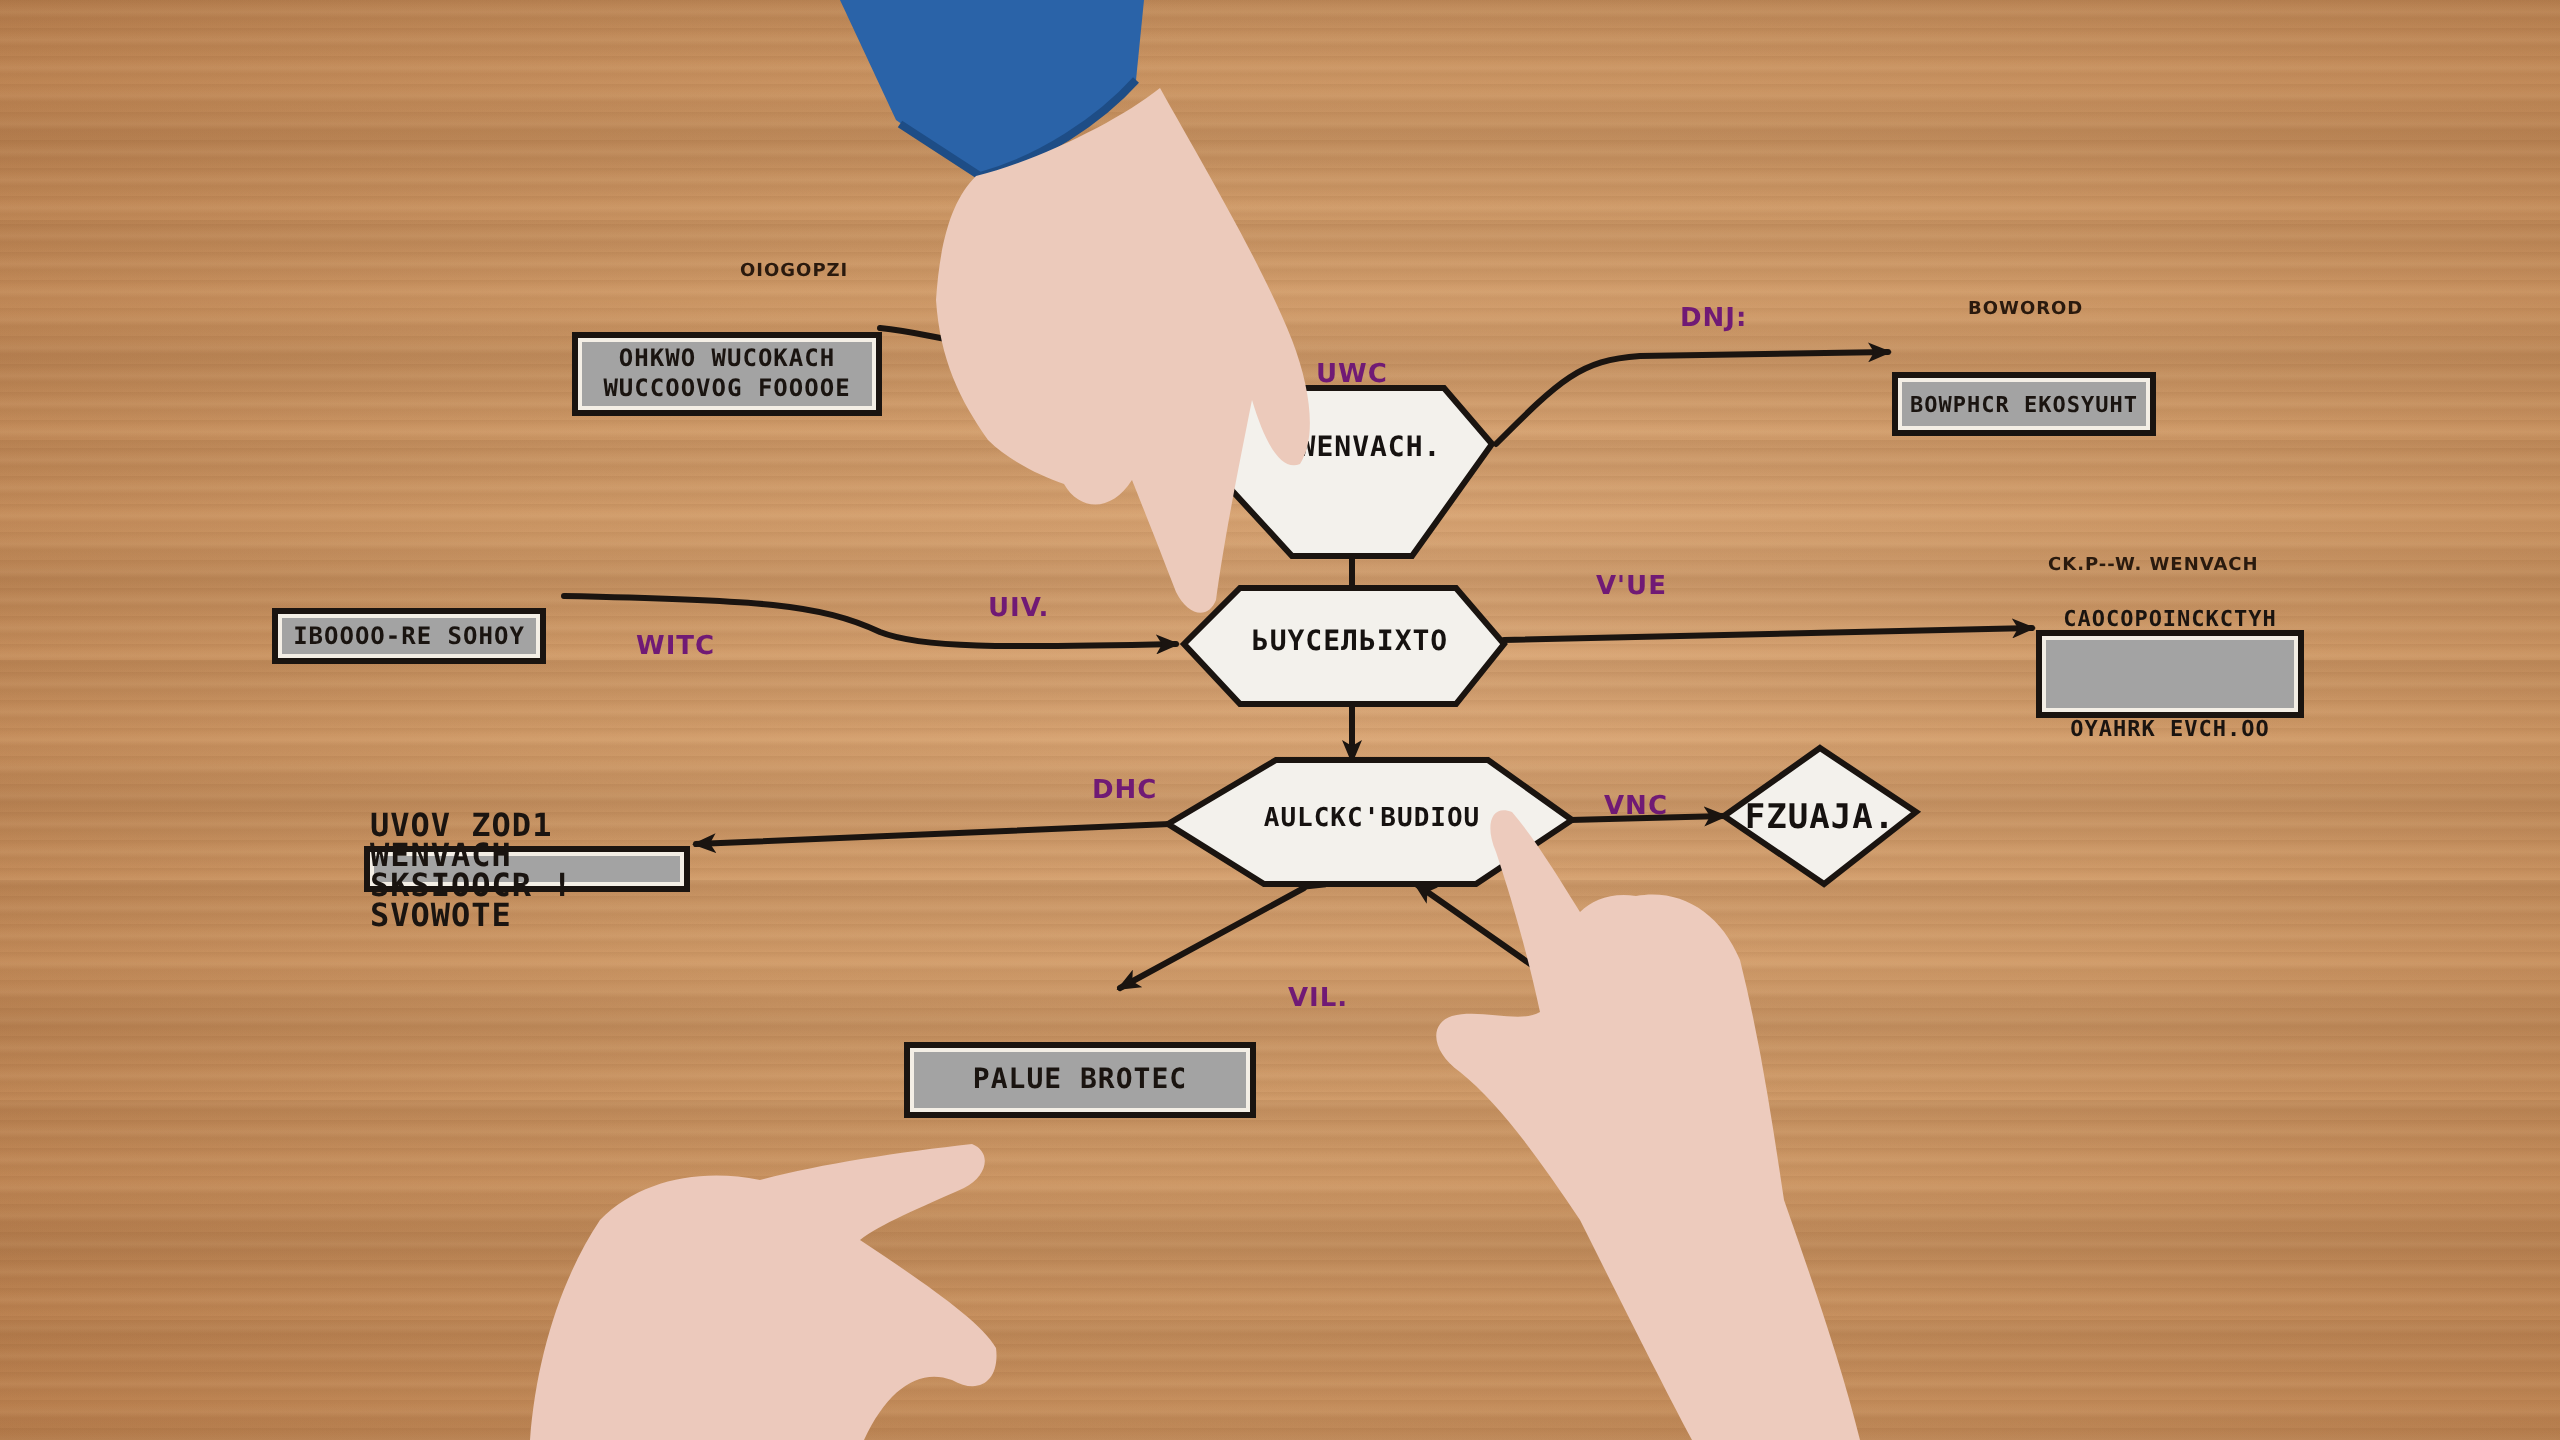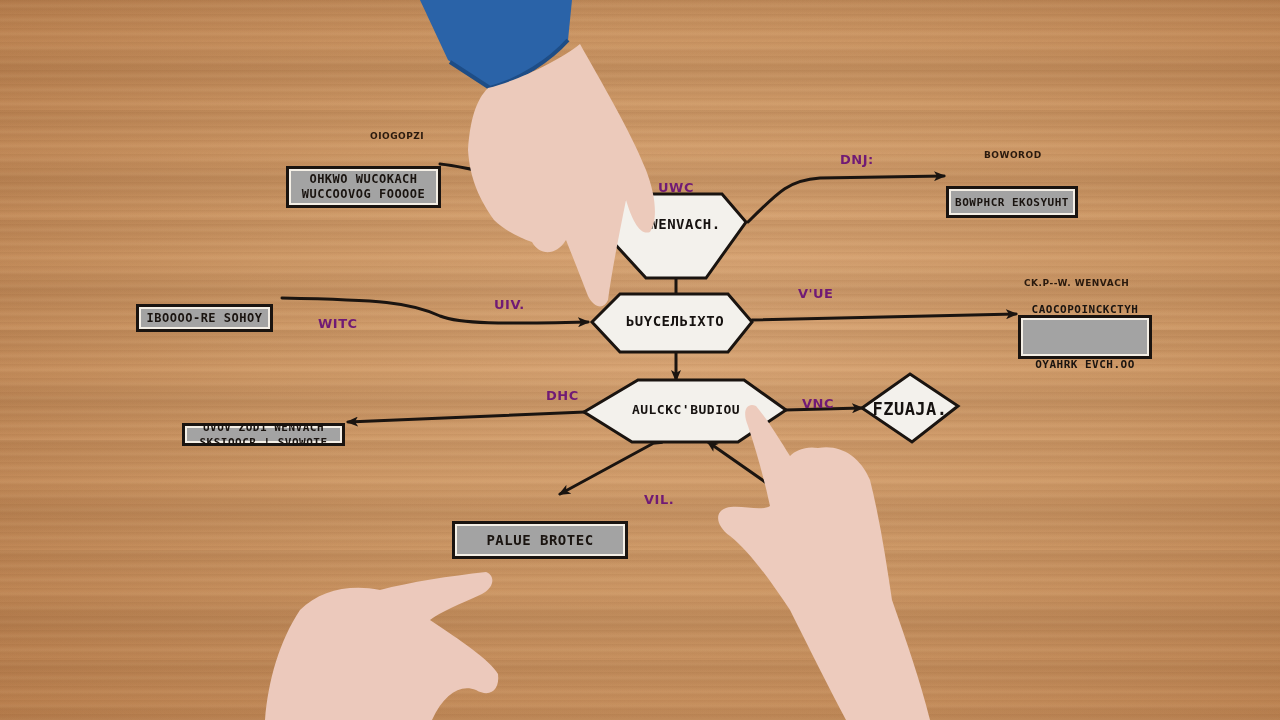--- a/index.html
+++ b/index.html
@@ -99,21 +99,21 @@
 <div class="box" style="left:136px;top:280px;width:137px;height:28px;">
   <div>IBOOOO-RE SOHOY</div>
 </div>
 
 <div class="lbl small" style="left:1024px;top:278px;">CK.P--W. WENVACH</div>
 <div class="box" style="left:1018px;top:291px;width:134px;height:44px;font-size:11px;gap:40px;">
   <div>CAOCOPOINCKCTYH</div>
   <div>OYAHRK EVCH.OO</div>
 </div>
 
-<div class="box" style="left:182px;top:399px;width:163px;height:23px;font-size:11px;">
+<div class="box" style="left:182px;top:399px;width:163px;height:23px;font-size:16px;">
   <div>UVOV ZOD1  WENVACH</div>
   <div>SKSIOOCR !  SVOWOTE</div>
 </div>
 
 <div class="box" style="left:452px;top:497px;width:176px;height:38px;font-size:14px;">
   <div>PALUE BROTEC</div>
 </div>
 
 <div class="lbl" style="left:840px;top:152px;">DNJ:</div>
 <div class="lbl" style="left:318px;top:276px;margin-top:40px;">WITC</div>

